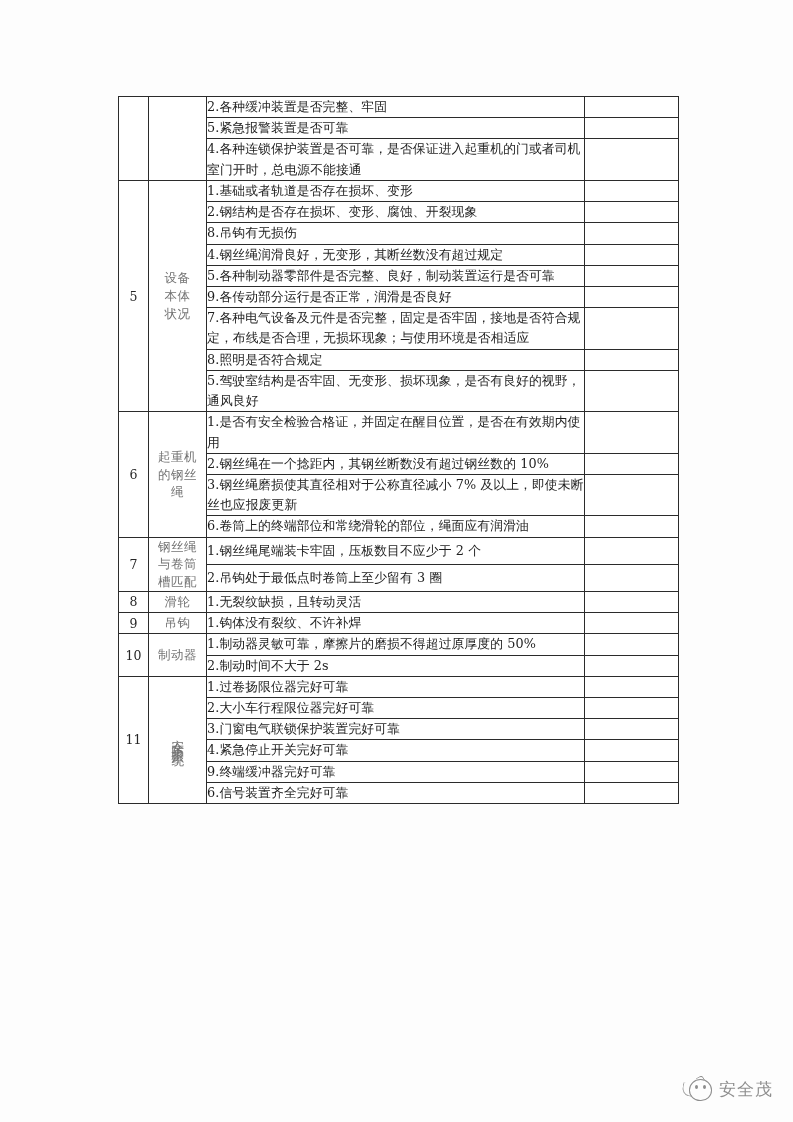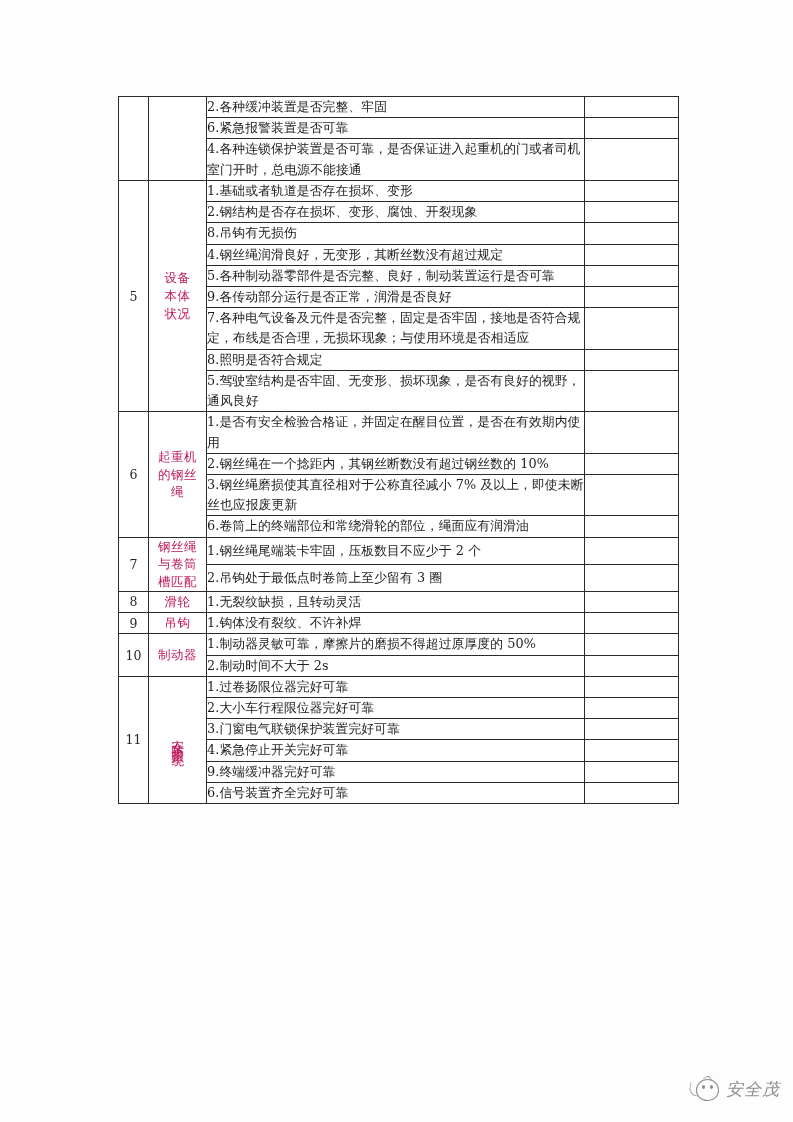--- a/index.html
+++ b/index.html
@@ -57,21 +57,21 @@
     line-height: 1.2;
     font-family: "DejaVu Serif", "Liberation Serif", serif;
     color: #262626;
   }
 
   td.cat {
     text-align: center;
     font-size: 12.5px;
     line-height: 1.42;
     padding: 3px 2px;
-    color: #be185d;
+    color: #737373;
     letter-spacing: 0.5px;
   }
 
   td.cat .cat-wrap {
     display: block;
     white-space: pre-line;
   }
 
   
   td.cat.vertical .cat-wrap {
@@ -104,27 +104,26 @@
     top: 1055px;
     text-align: center;
     font-size: 12px;
     color: #3a3a3a;
     font-family: "DejaVu Serif", "Liberation Serif", serif;
     letter-spacing: 1px;
   }
 
   .watermark {
     position: absolute;
-    right: 13px;
+    right: 20px;
     top: 1076px;
     display: flex;
     align-items: center;
     gap: 7px;
     opacity: 0.62;
-    font-style: italic;
   }
 
   .watermark .mascot {
     width: 30px;
     height: 26px;
     position: relative;
     flex: none;
   }
   .watermark .mascot .body {
     position: absolute;
@@ -193,21 +192,21 @@
       <tbody id="table-body">
           <tr>
             <td class="no" rowspan="3"></td>
             <td class="cat" rowspan="3">
               <span class="cat-wrap"></span>
             </td>
             <td class="item">2.各种缓冲装置是否完整、牢固</td>
             <td class="result"></td>
           </tr>
           <tr>
-            <td class="item">6.紧急报警装置是否可靠</td>
+            <td class="item">5.紧急报警装置是否可靠</td>
             <td class="result"></td>
           </tr>
           <tr>
             <td class="item">4.各种连锁保护装置是否可靠，是否保证进入起重机的门或者司机室门开时，总电源不能接通</td>
             <td class="result"></td>
           </tr>
           <tr>
             <td class="no" rowspan="9">5</td>
             <td class="cat" rowspan="9">
               <span class="cat-wrap">设备

